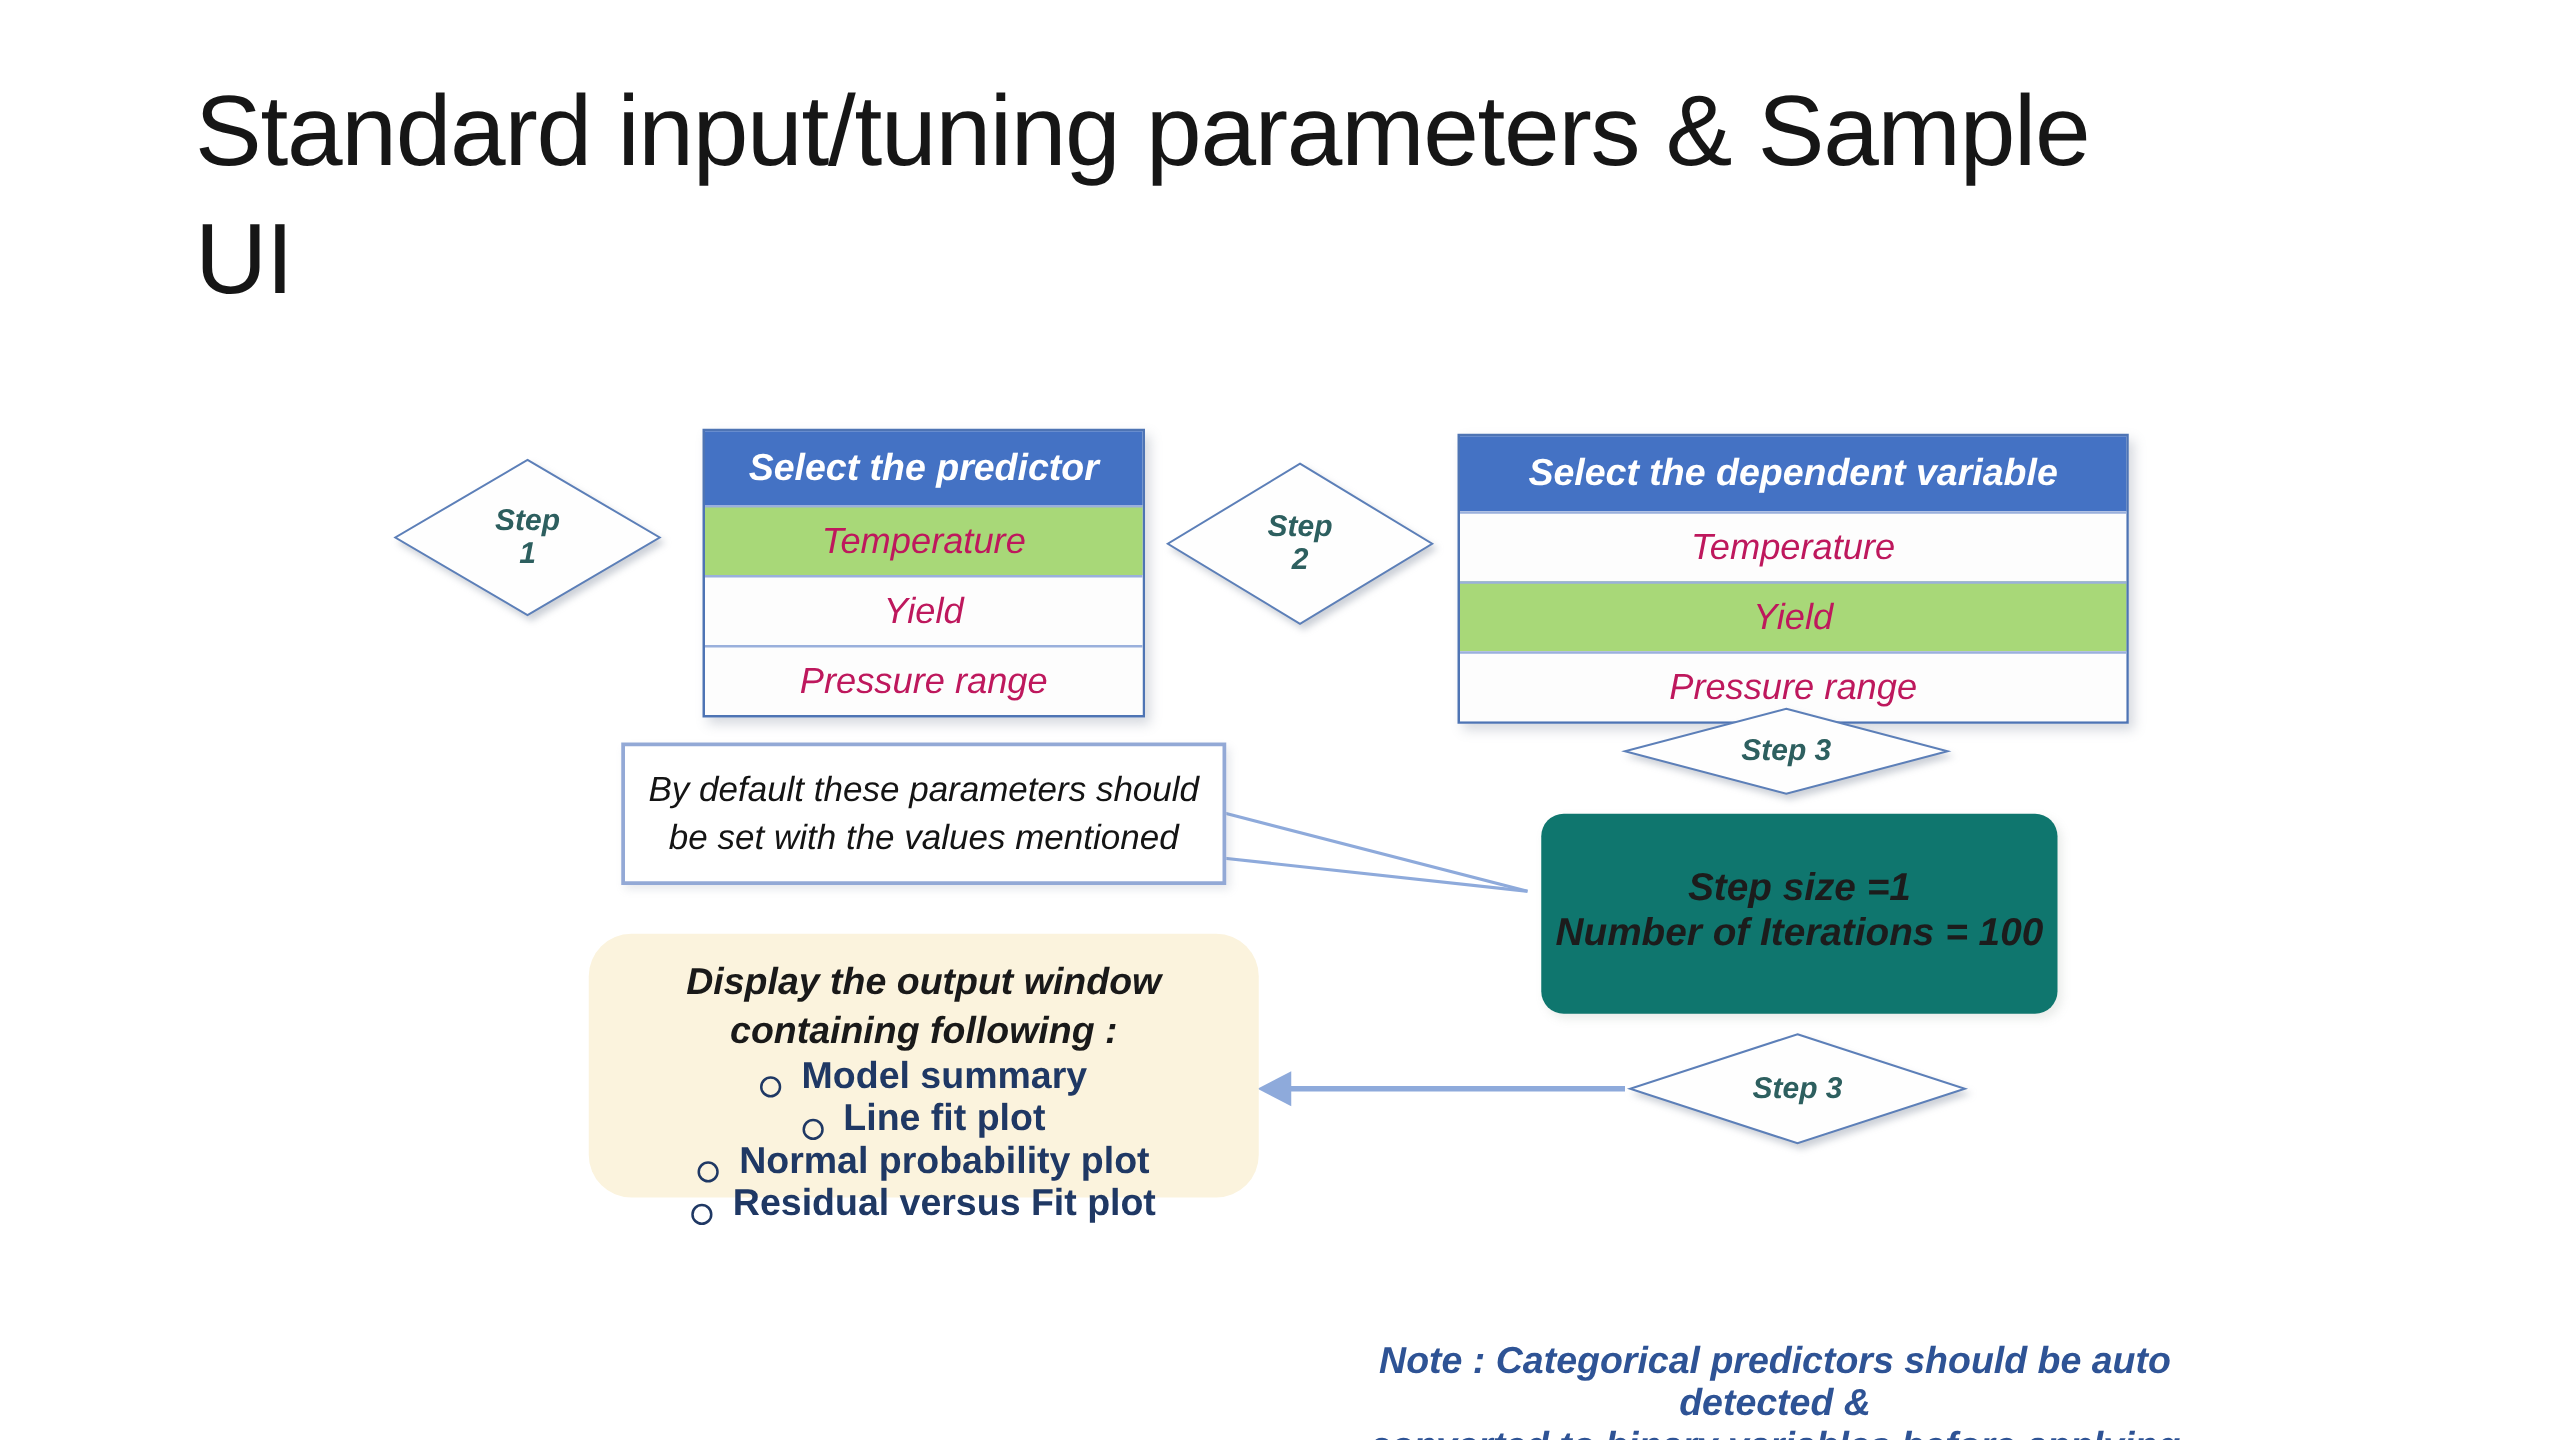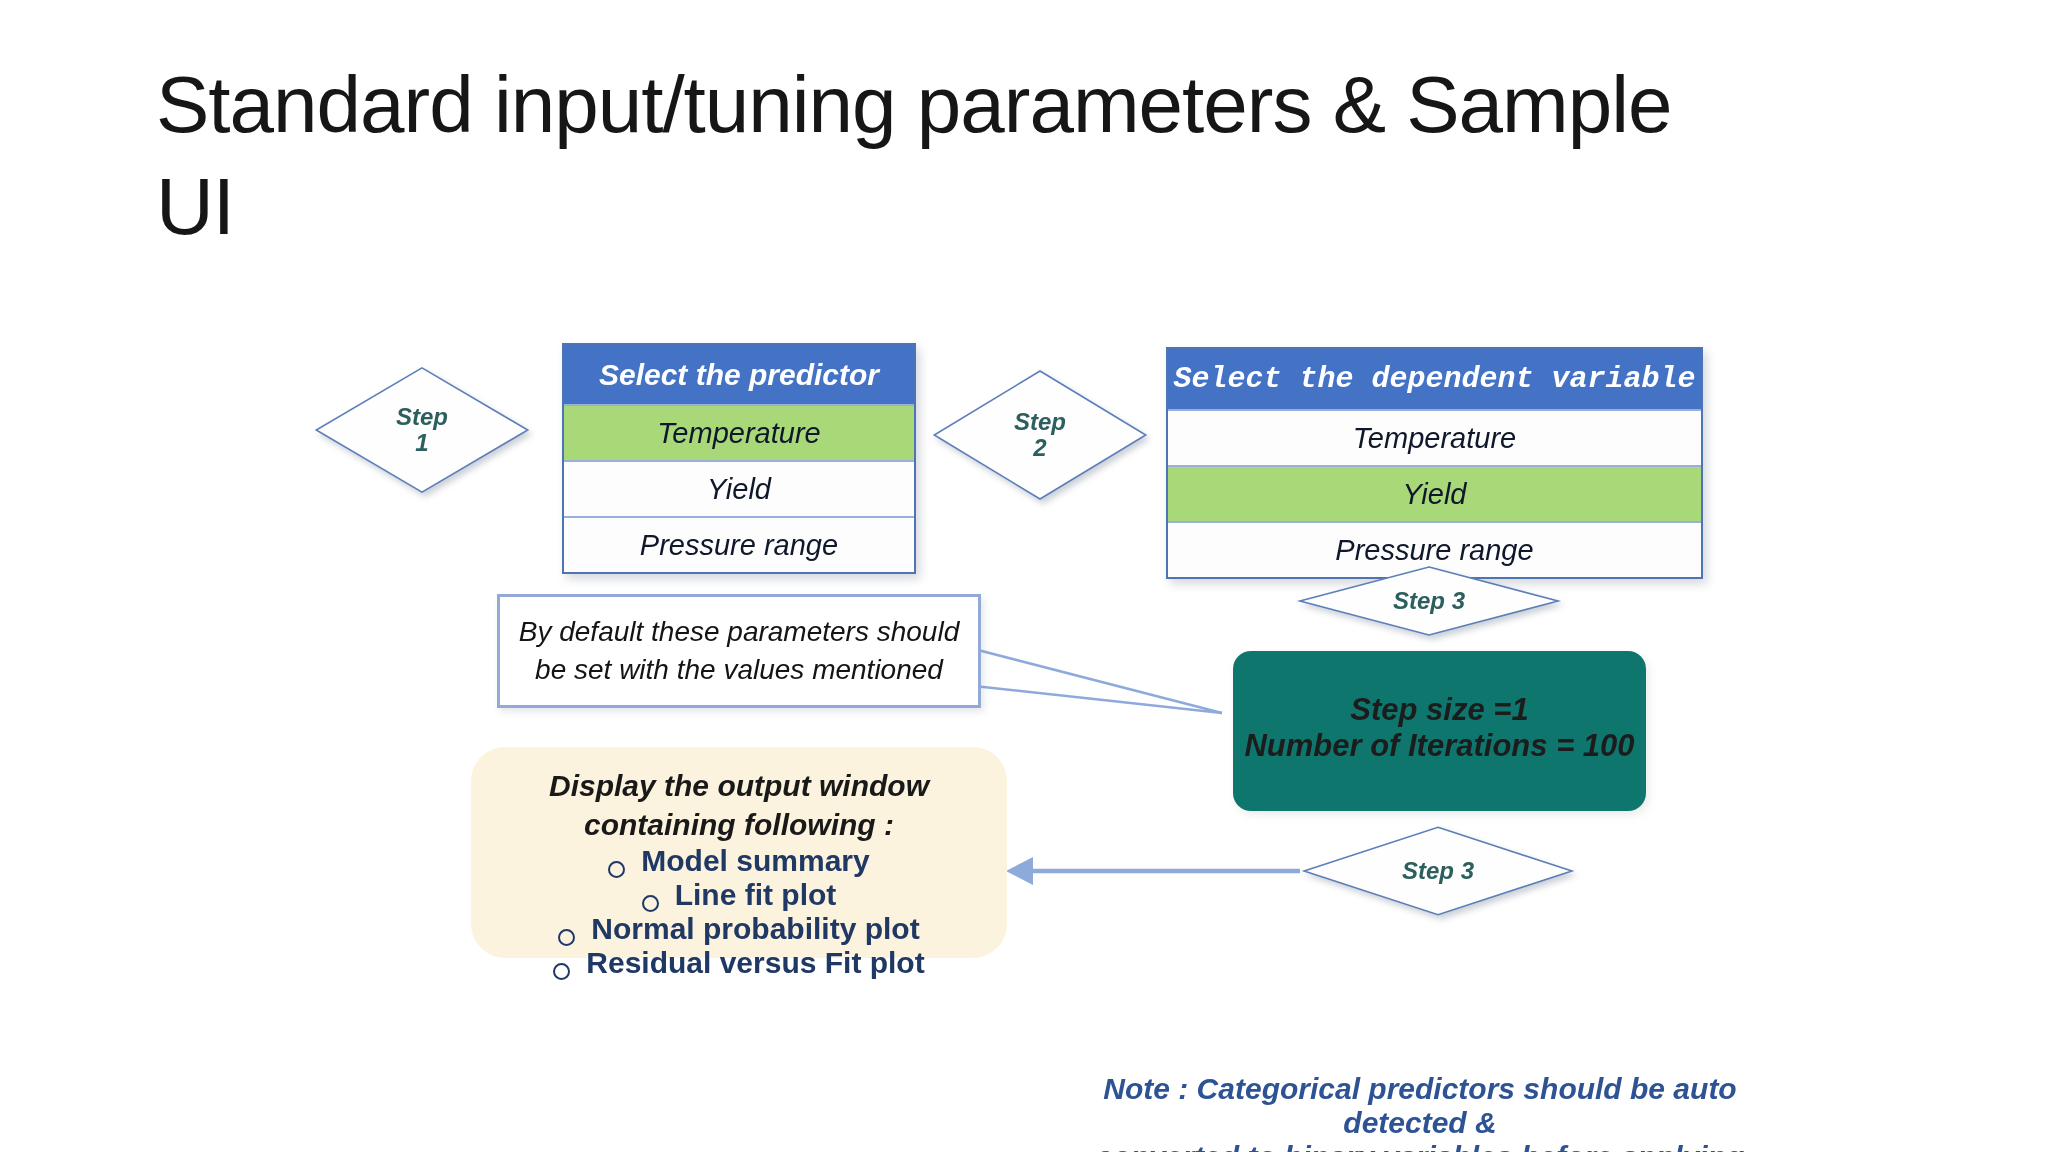--- a/index.html
+++ b/index.html
@@ -19,28 +19,28 @@
     border:2px solid #4E74B4;background:#fff;
     box-shadow:4px 5px 9px rgba(120,130,150,.30);
     margin-top:28px;
   }
   .ui-table .thead{
     display:flex;align-items:center;justify-content:center;
     background:#4472C4;color:#ffffff;font-weight:bold;font-size:30px;
   }
   .ui-table .row{
     display:flex;align-items:center;justify-content:center;
-    font-size:29px;color:#0f172a;border-top:2px solid #9AB0DC;background:#fdfdfd;
+    font-size:29px;color:#be185d;border-top:2px solid #9AB0DC;background:#fdfdfd;
   }
   .ui-table .row.green{background:#A8D878;}
   .t1{left:562px;top:315px;width:350px;}
   .t1 .thead{height:59px;}
   .t1 .row{height:54px;}
   .t2{left:1166px;top:319px;width:533px;}
-  .t2 .thead{height:60px;font-family:Liberation Mono, monospace;}
+  .t2 .thead{height:60px;}
   .t2 .row{height:54px;}
   
   .diamond{position:absolute;}
   .diamond svg{
     position:absolute;left:0;top:0;width:100%;height:100%;overflow:visible;
     filter:drop-shadow(3px 4px 3px rgba(110,120,140,.35));
   }
   .diamond .dlabel{
     position:absolute;left:0;top:0;right:0;bottom:0;
     display:flex;flex-direction:column;align-items:center;justify-content:center;

